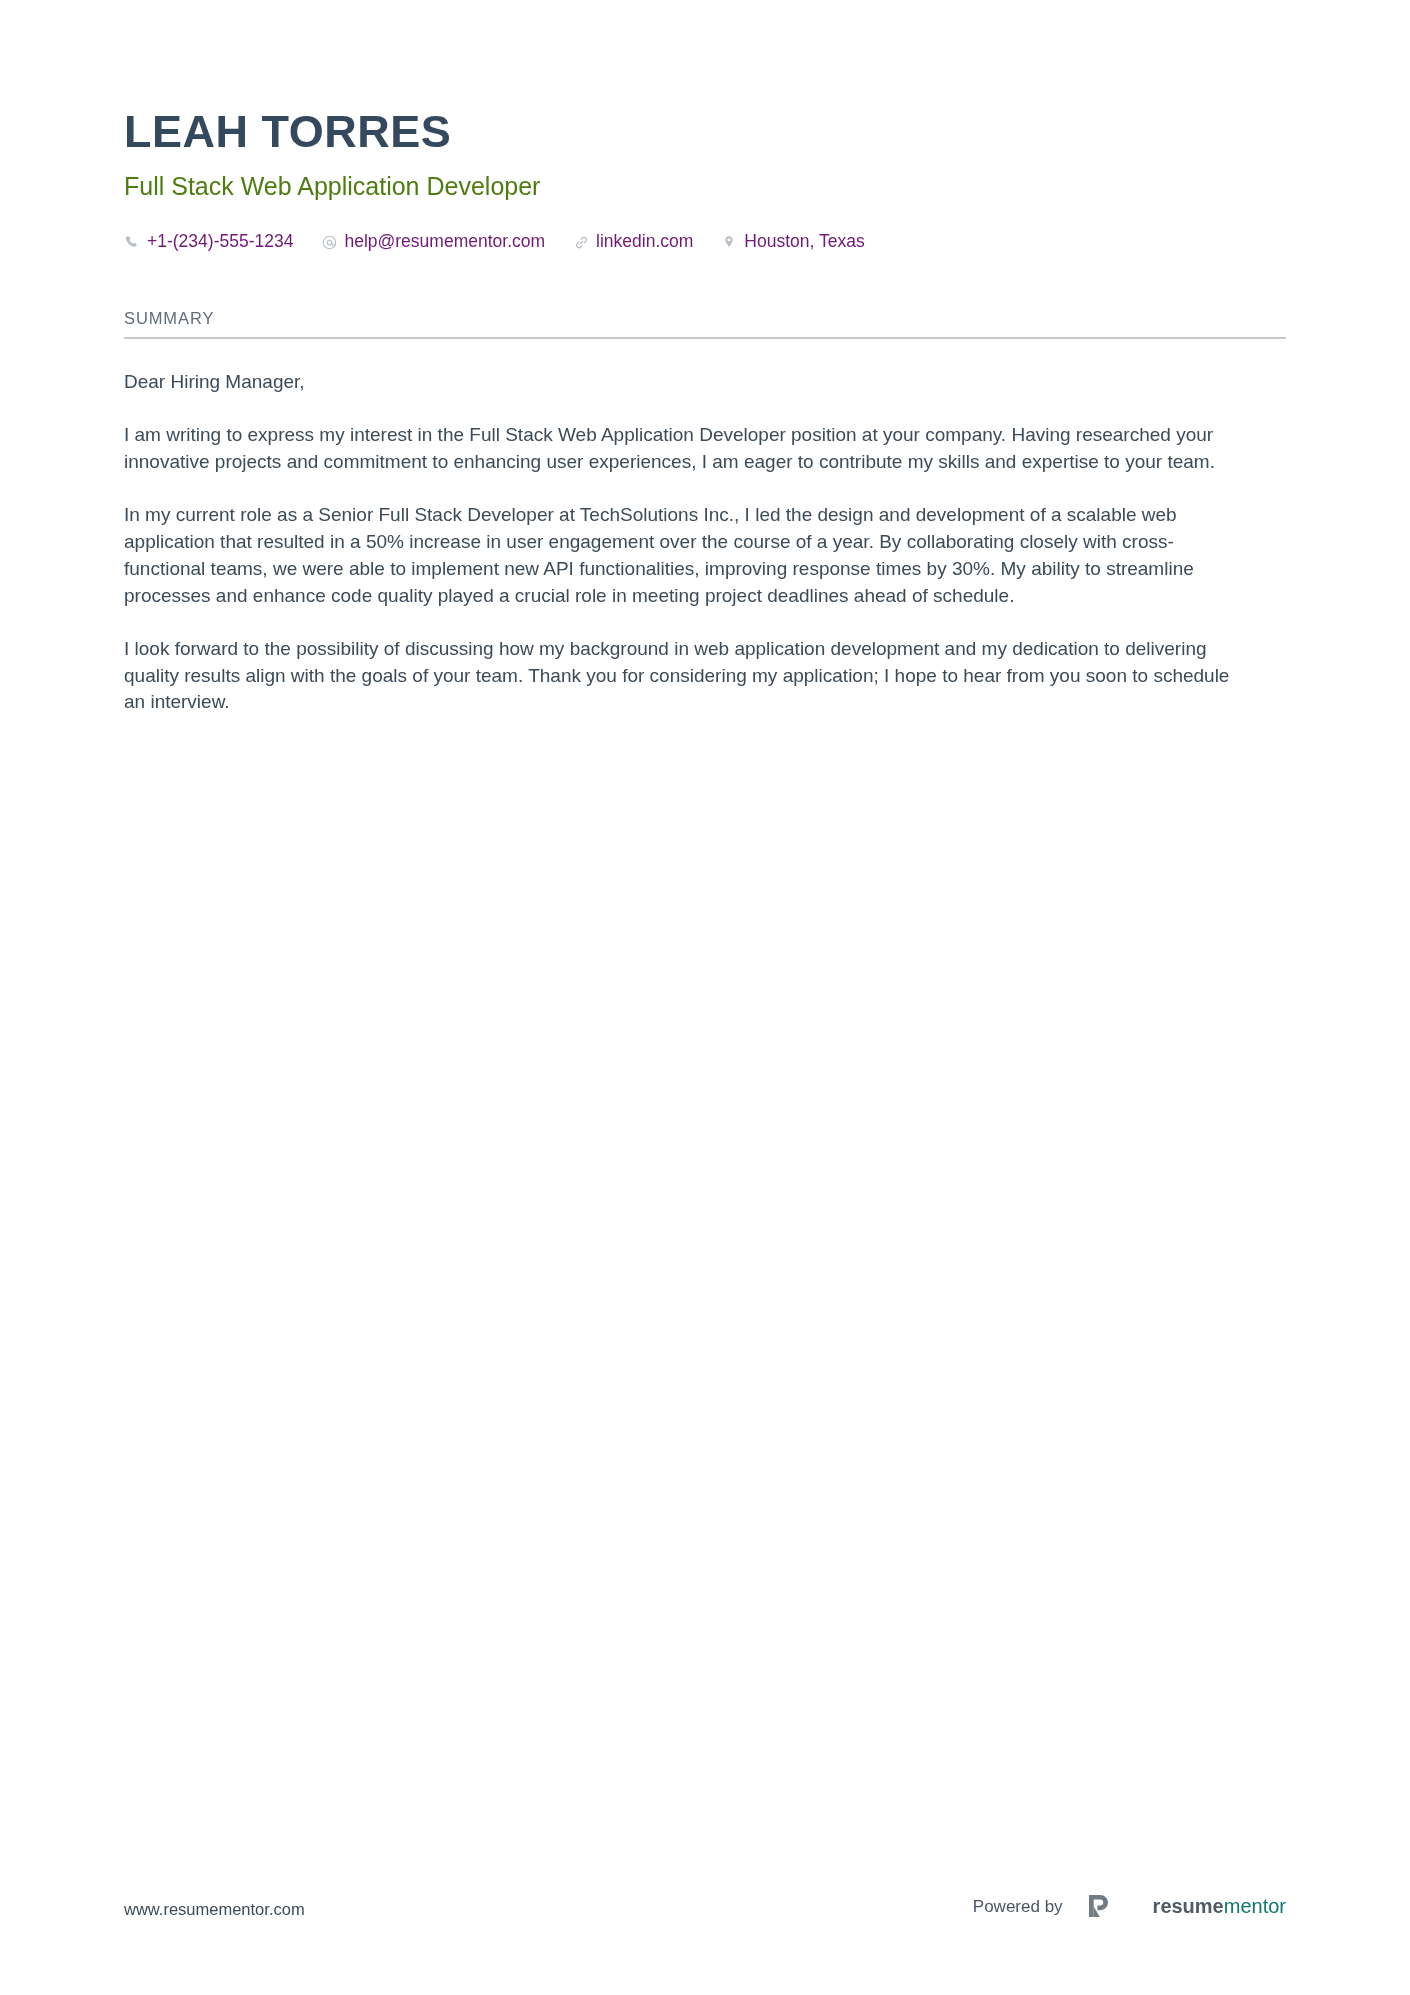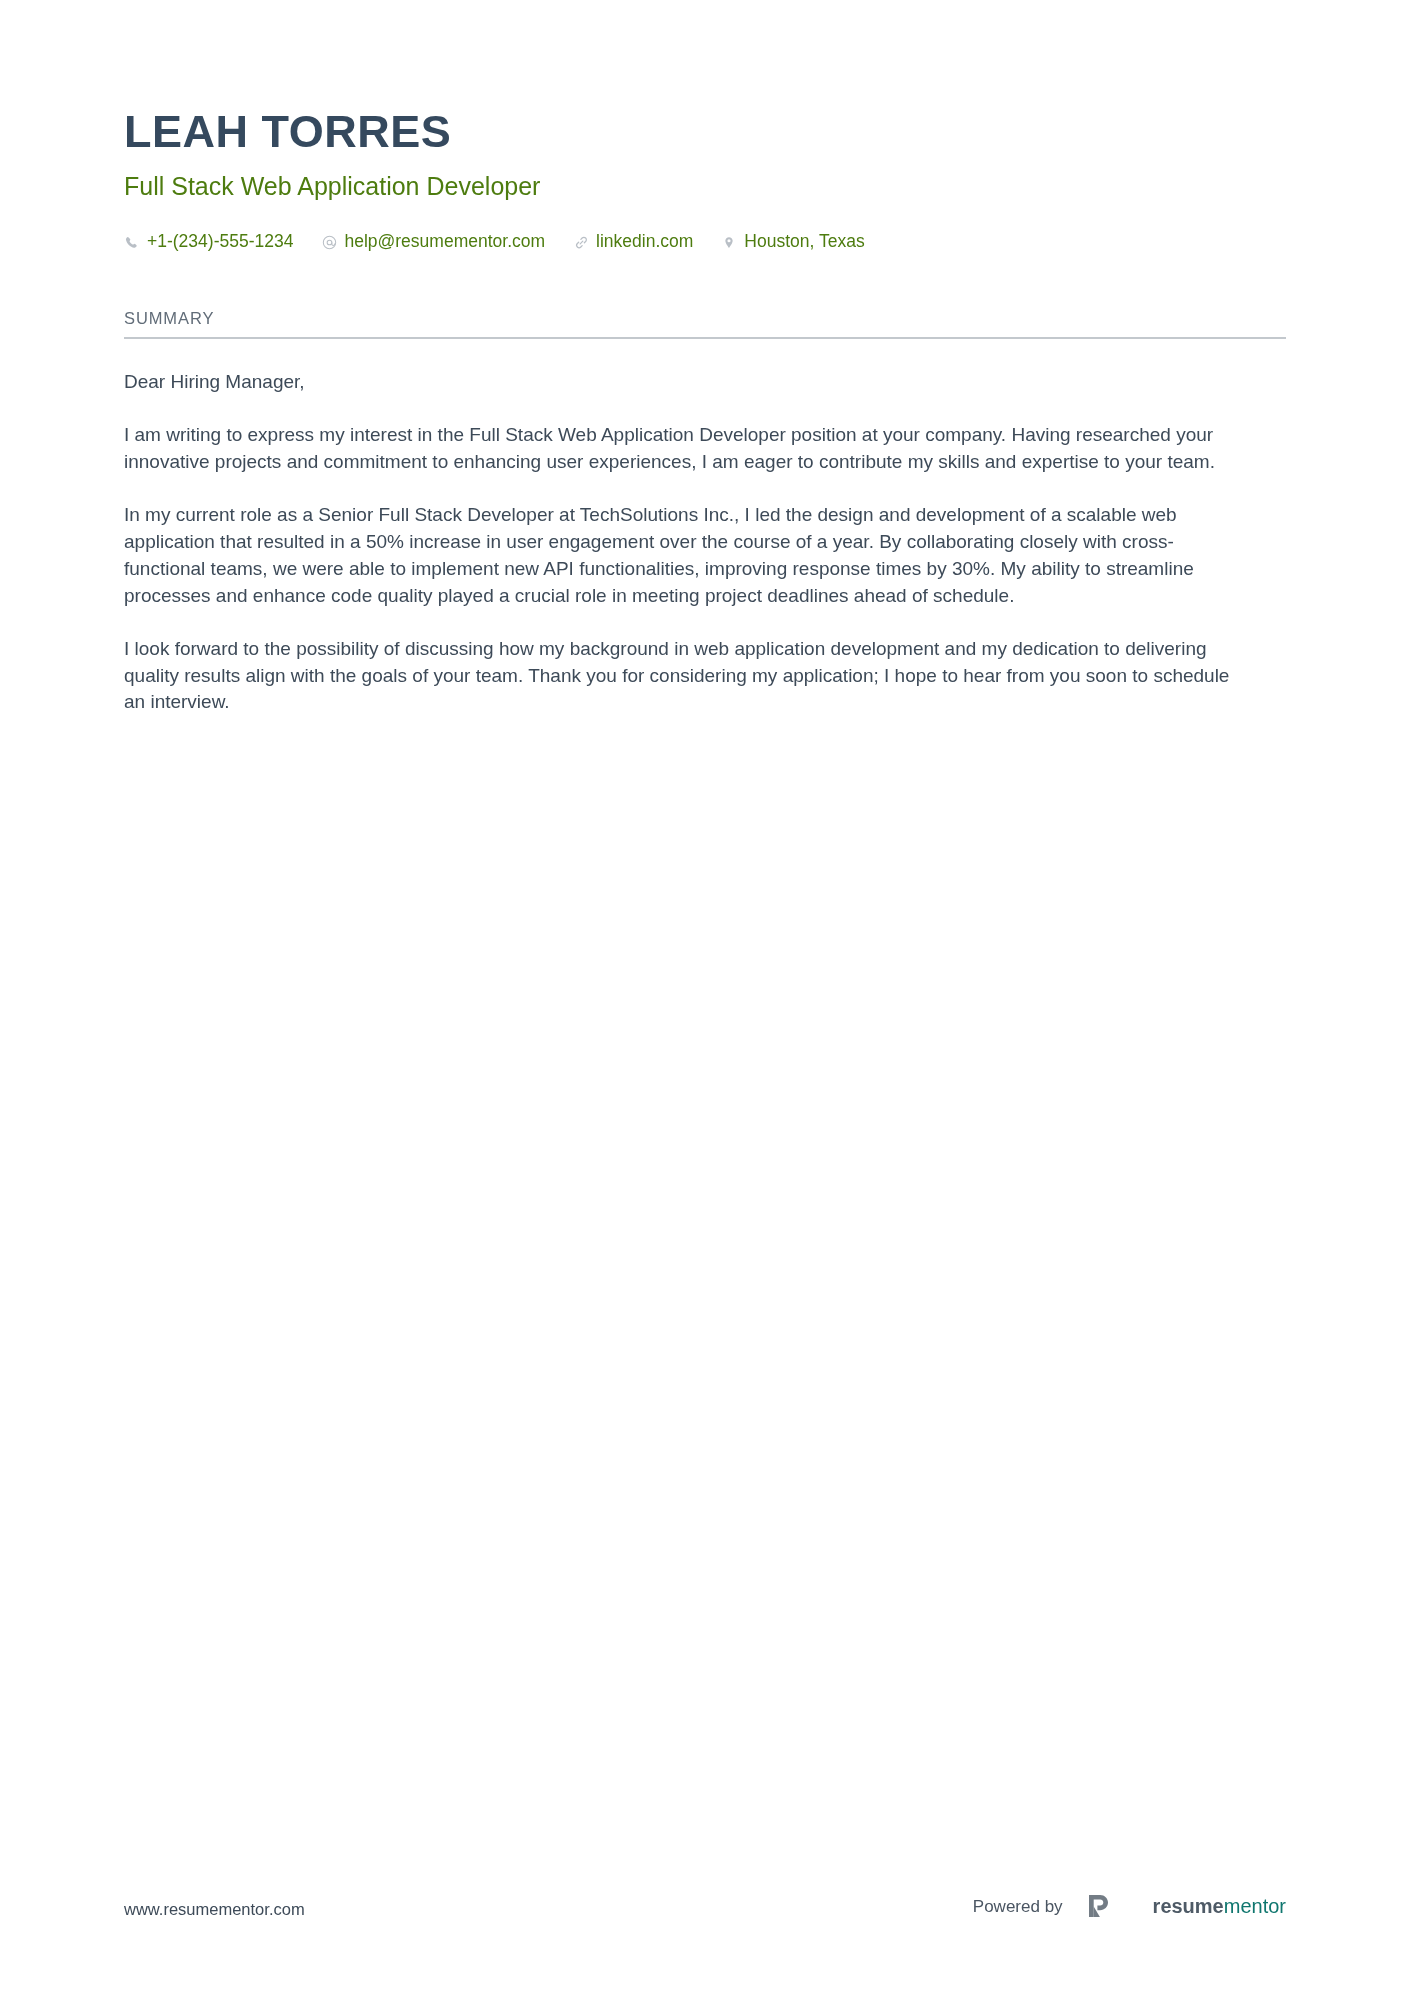--- a/index.html
+++ b/index.html
@@ -50,24 +50,24 @@
   
   .contact-row {
     display: flex;
     align-items: center;
     flex-wrap: wrap;
     margin-top: 32px;
     gap: 0;
   }
   .contact-item {
     display: flex;
-    align-items: flex-end;
+    align-items: center;
     margin-right: 28px;
     font-size: 17.5px;
-    color: #4d7c0f;
+    color: #701a75;
     line-height: 1;
     white-space: nowrap;
   }
   .contact-item .ci-icon {
     display: inline-flex;
     align-items: center;
     justify-content: center;
     width: 16px;
     height: 16px;
     margin-right: 7px;

